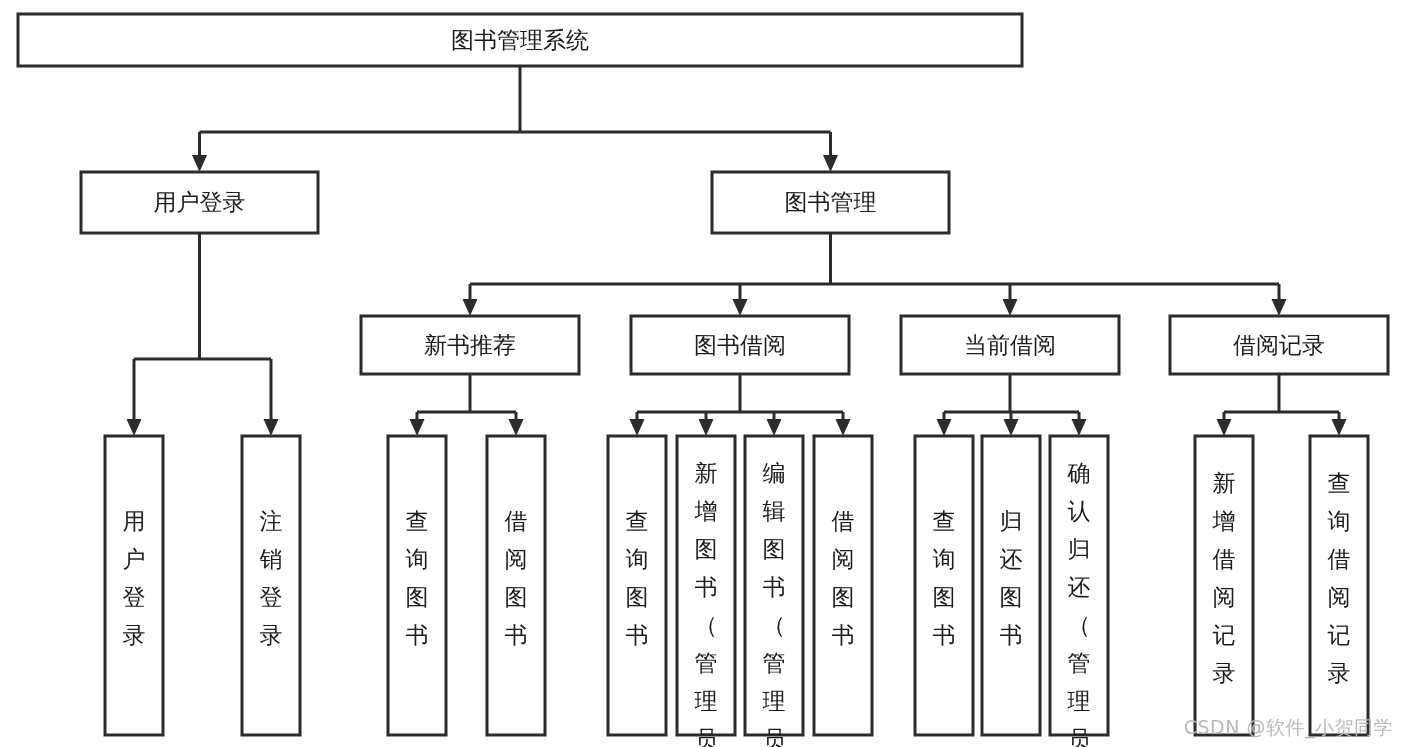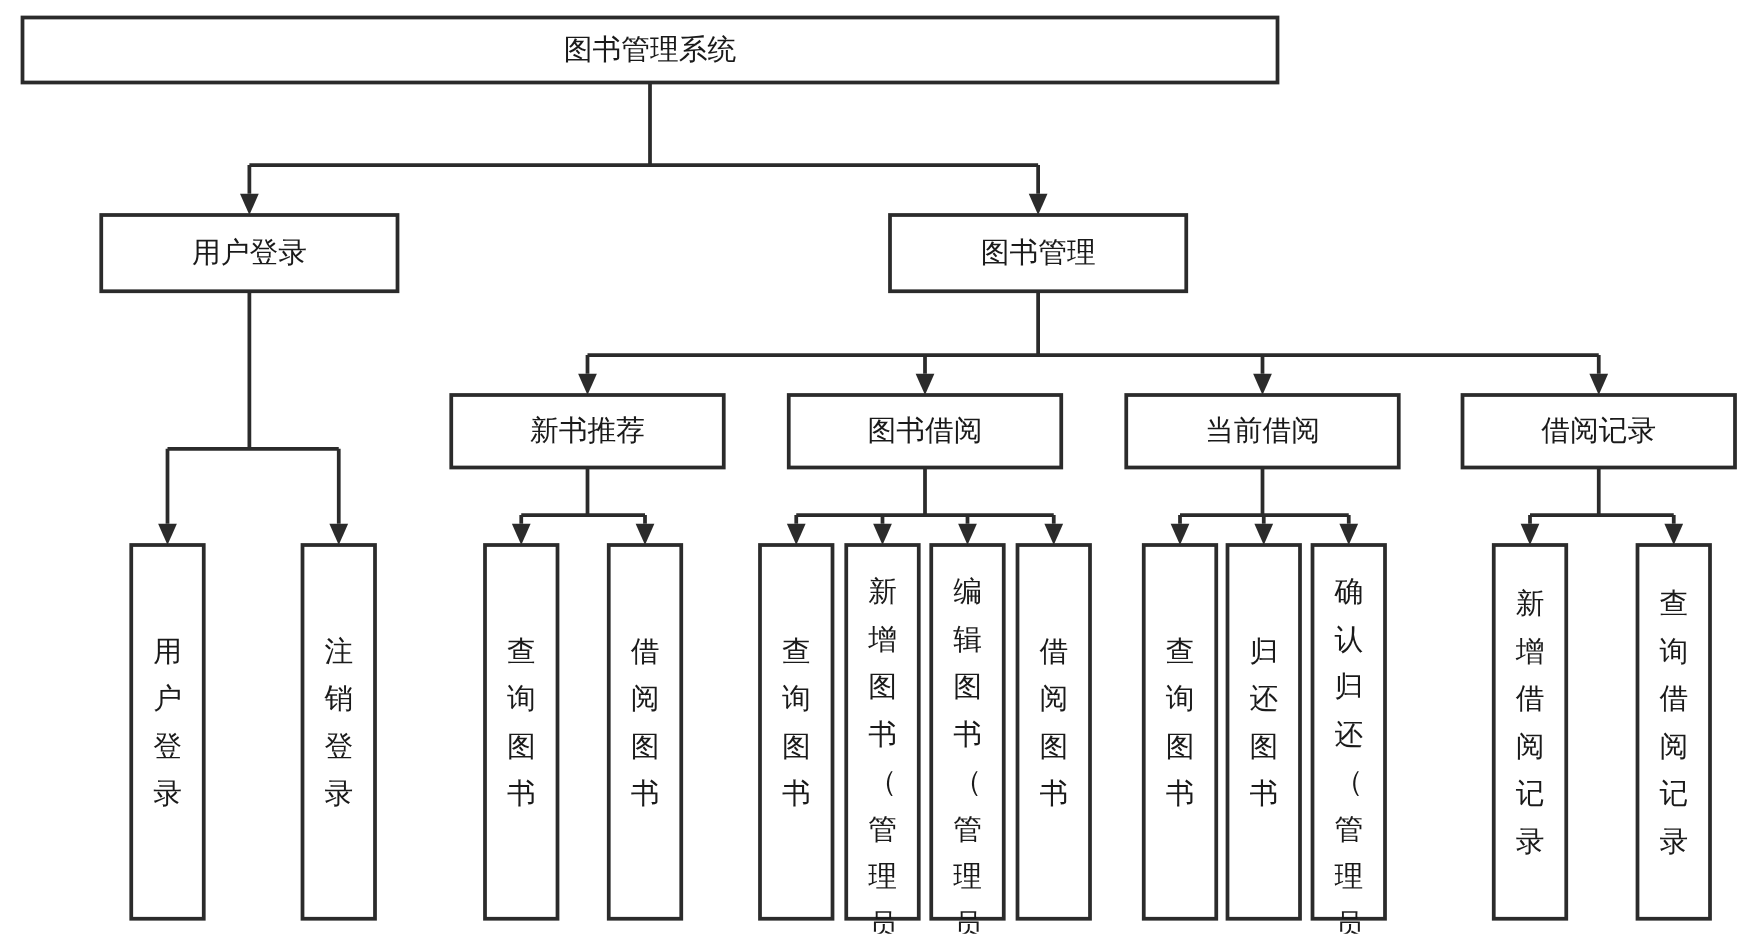--- a/index.html
+++ b/index.html
@@ -213,13 +213,14 @@
         <g>
           <rect x="1195" y="436" width="58" height="299" class="node-rect"></rect>
           <text x="1224" class="node-label-v"><tspan x="1224" y="490.5">新</tspan><tspan x="1224" y="528.5">增</tspan><tspan x="1224" y="566.5">借</tspan><tspan x="1224" y="604.5">阅</tspan><tspan x="1224" y="642.5">记</tspan><tspan x="1224" y="680.5">录</tspan></text>
         </g>
         <g>
           <rect x="1310" y="436" width="58" height="299" class="node-rect"></rect>
           <text x="1339" class="node-label-v"><tspan x="1339" y="490.5">查</tspan><tspan x="1339" y="528.5">询</tspan><tspan x="1339" y="566.5">借</tspan><tspan x="1339" y="604.5">阅</tspan><tspan x="1339" y="642.5">记</tspan><tspan x="1339" y="680.5">录</tspan></text>
         </g>
       </g>
   </svg>
+  <div class="watermark">CSDN @软件_小贺同学</div>
 </div>
 
 </body></html>

